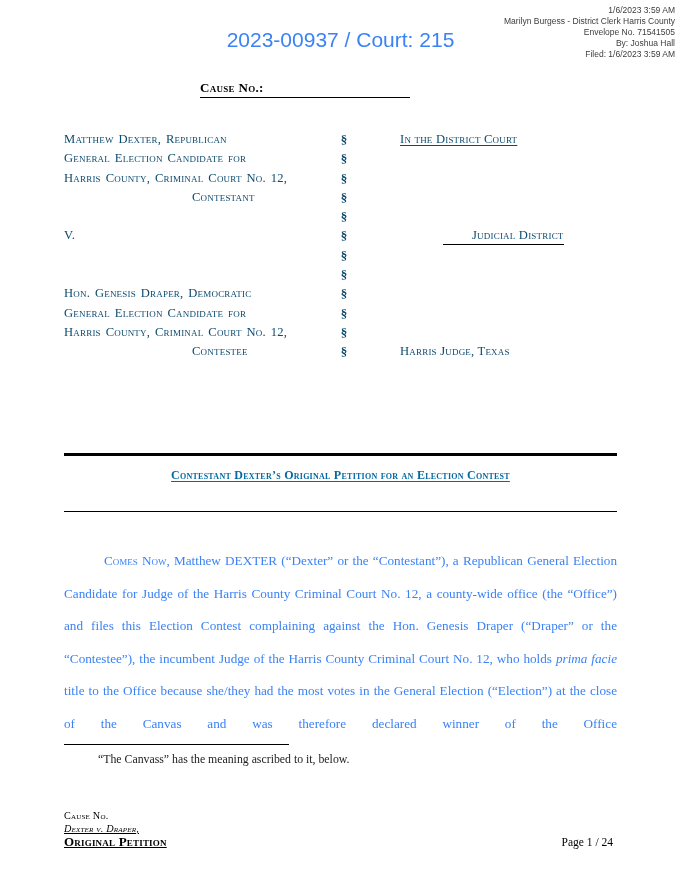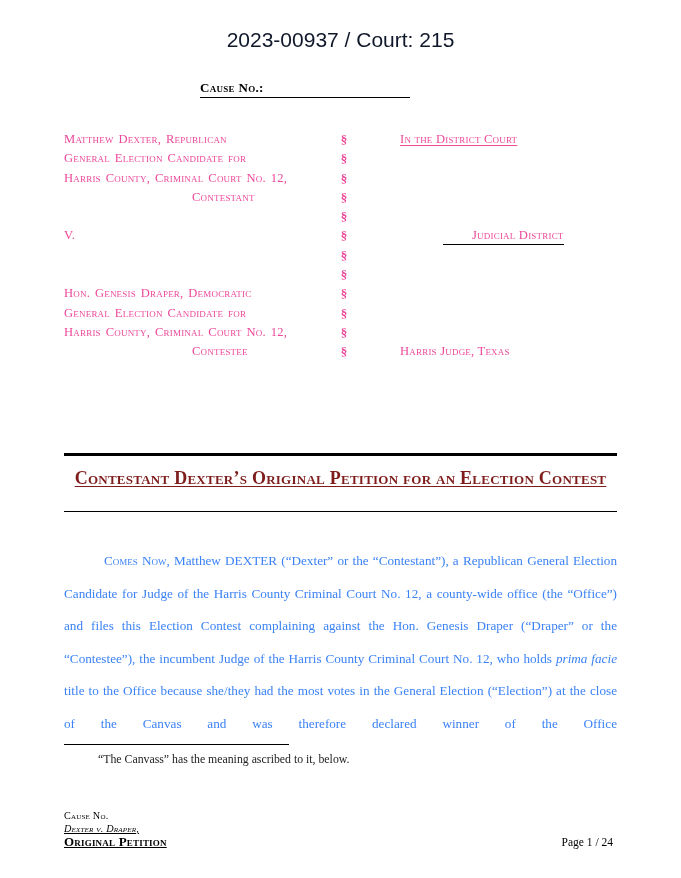--- a/index.html
+++ b/index.html
@@ -24,50 +24,50 @@
     font-family: "Liberation Sans", sans-serif;
     font-size: 8.5px; line-height: 1.3;
     color: #3d3d3d;
   }
 
   
   .banner {
     position: absolute; top: 28px; left: 0; width: 100%;
     text-align: center;
     font-family: "Liberation Sans", sans-serif;
-    font-size: 21px; color: #0f172a;
+    font-size: 21px; color: #3b82f6;
   }
 
   
   .cause-line { position: absolute; top: 80px; left: 200px; font-size: 13px; color: #000; text-align: center; }
   .cause-underline { display: inline-block; border-bottom: 1.3px solid #000; padding-bottom: 1px; }
   .cause-label { font-variant: small-caps; font-weight: bold; letter-spacing: 0.3px; }
   .cause-blank { display: inline-block; width: 146px; }
 
   
   .caption {
     position: absolute; top: 130px; left: 64px; width: 553px;
     display: grid;
     grid-template-columns: 272px 16px 1fr;
     grid-auto-rows: 19.3px;
-    color: #ec4899;
+    color: #0c4a6e;
   }
   .cap-left  { font-variant: small-caps; font-size: 12.6px; line-height: 19.3px; letter-spacing: 0.2px; word-spacing: 1.5px; white-space: nowrap; }
   .cap-sec   { text-align: center; font-weight: bold; font-size: 13px; line-height: 19.3px; }
   .cap-right { font-variant: small-caps; font-size: 12.6px; line-height: 19.3px; padding-left: 48px; letter-spacing: 0.2px; white-space: nowrap; }
   .cap-indent { padding-left: 128px; }
   .jd-underline { display: inline-block; border-bottom: 1px solid #000; margin-left: 43px; padding-left: 29px; line-height: 17px; }
 
   
   .rule-thick { position: absolute; top: 453px; left: 64px; right: 64px; border-top: 3px solid #000; }
   .doc-title {
     position: absolute; top: 468px; left: 64px; right: 64px;
     text-align: center;
     font-variant: small-caps; font-weight: bold;
-    font-size: 18px; letter-spacing: 0.25px; color: #7f1d1d;
+    font-size: 12px; letter-spacing: 0.25px; color: #0369a1;
   }
   .rule-thin { position: absolute; top: 511px; left: 64px; right: 64px; border-top: 1.5px solid #000; }
 
   
   .body-par {
     position: absolute; top: 545px; left: 64px; right: 64px;
     font-size: 13.2px; line-height: 32.5px;
     text-align: justify; text-align-last: justify;
     text-indent: 40px; color: #3b82f6;
   }
@@ -82,20 +82,27 @@
   .f-line { font-size: 10.2px; line-height: 12.8px; letter-spacing: 0.2px; }
   .f-case { font-style: italic; text-decoration: underline; }
   .f-doc  { font-weight: bold; text-decoration: underline; font-size: 13px; }
   .footer-page { position: absolute; top: 836px; right: 68px; font-size: 11.5px; color: #000; }
 </style>
 </head>
 <body>
 
 <div class="page">
 
+  <div class="stamp">
+    <div>1/6/2023 3:59 AM</div>
+    <div>Marilyn Burgess - District Clerk Harris County</div>
+    <div>Envelope No. 71541505</div>
+    <div>By: Joshua Hall</div>
+    <div>Filed: 1/6/2023 3:59 AM</div>
+  </div>
 
   <div class="banner">2023-00937 / Court: 215</div>
 
   <div class="cause-line">
     <span class="cause-underline"><span class="cause-label">Cause No.:</span><span class="cause-blank"></span></span>
   </div>
 
   <div class="caption">
 
     <div class="cap-left">Matthew Dexter, Republican</div>

